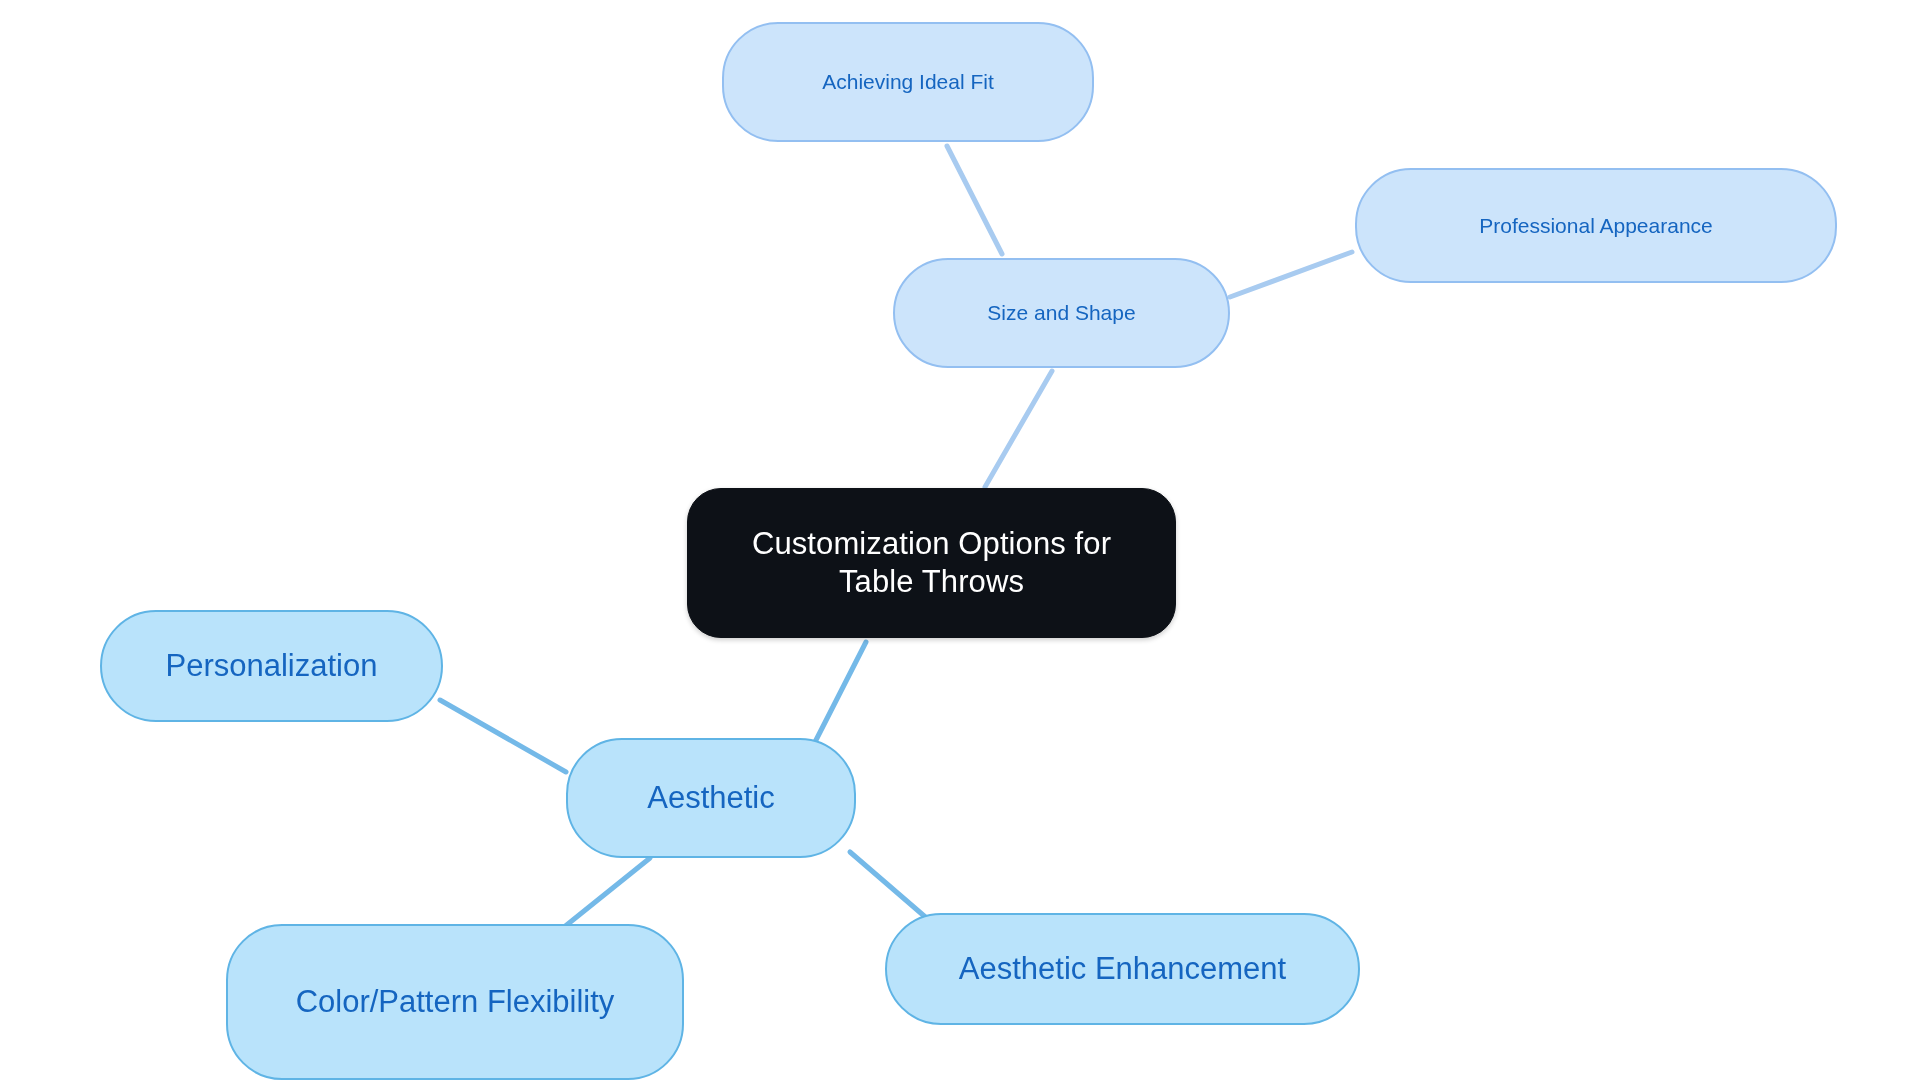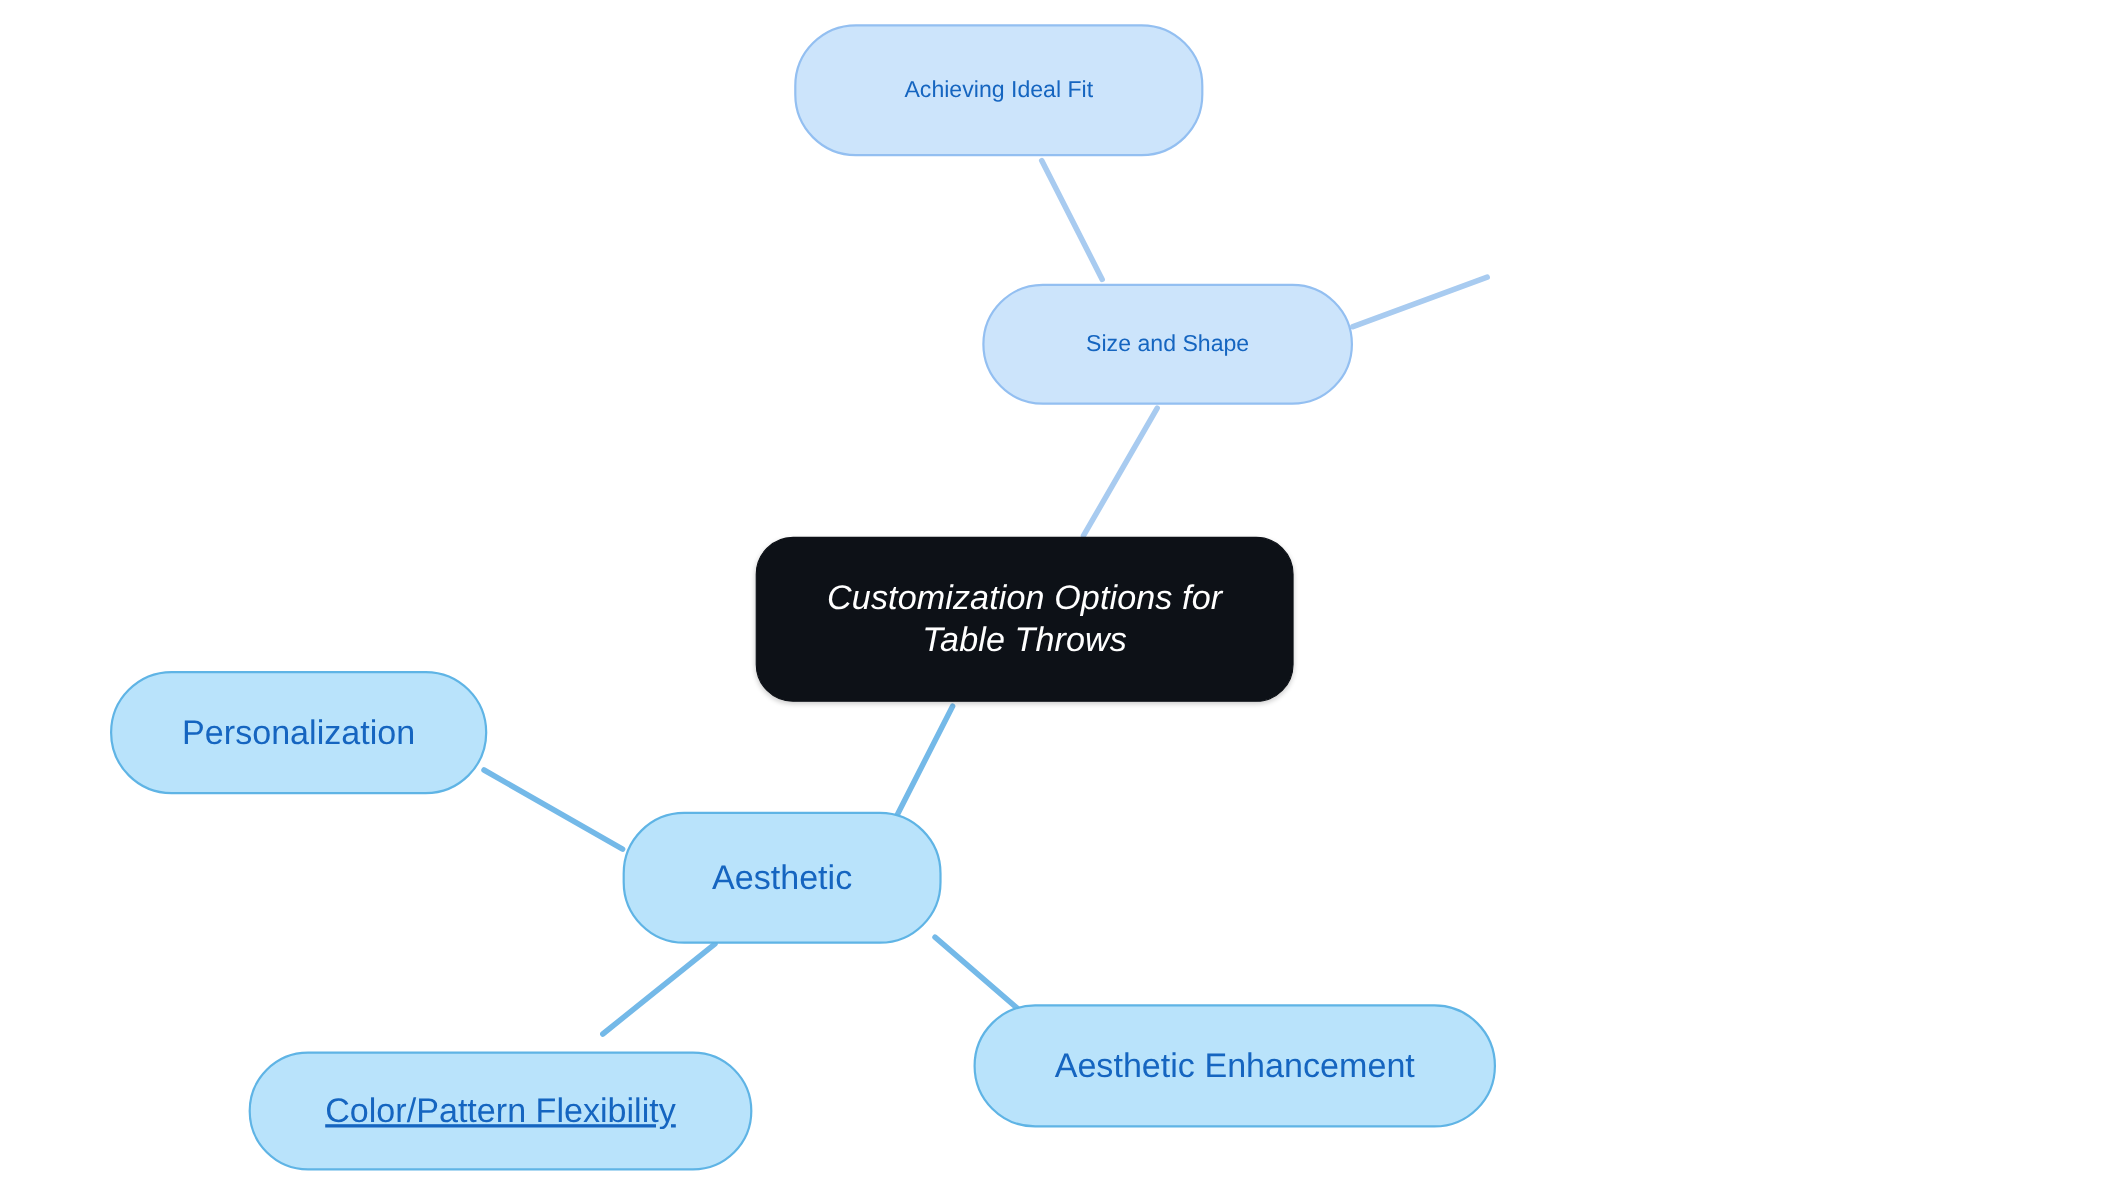--- a/index.html
+++ b/index.html
@@ -86,35 +86,38 @@
       <path d="M 566 772 L 440 700" stroke="#74b9e8" stroke-width="5"></path>
       <path d="M 650 858 L 548 940" stroke="#74b9e8" stroke-width="5"></path>
       <path d="M 850 852 L 952 940" stroke="#74b9e8" stroke-width="5"></path>
     </g>
   </svg>
 
   <div class="node b1" style="left:722px; top:22px; width:372px; height:120px;">
     <span class="node-label">Achieving Ideal Fit</span>
   </div>
 
+  <div class="node b1" style="left:1355px; top:168px; width:482px; height:115px;">
+    <span class="node-label">Professional Appearance</span>
+  </div>
 
   <div class="node b1" style="left:893px; top:258px; width:337px; height:110px;">
     <span class="node-label">Size and Shape</span>
   </div>
 
-  <div class="node root" style="left:687px; top:488px; width:489px; height:150px;font-style:italic;">
+  <div class="node root" style="left:687px; top:488px; width:489px; height:150px;">
     <span class="node-label">Customization Options for
 Table Throws</span>
   </div>
 
   <div class="node b2" style="left:100px; top:610px; width:343px; height:112px;">
     <span class="node-label">Personalization</span>
   </div>
 
-  <div class="node b2" style="left:226px; top:956px; width:458px; height:108px;text-decoration:underline;">
+  <div class="node b2" style="left:226px; top:924px; width:458px; height:156px;">
     <span class="node-label">Color/Pattern Flexibility</span>
   </div>
 
   <div class="node b2" style="left:885px; top:913px; width:475px; height:112px;">
     <span class="node-label">Aesthetic Enhancement</span>
   </div>
 
   <div class="node b2" style="left:566px; top:738px; width:290px; height:120px;">
     <span class="node-label">Aesthetic</span>
   </div>

